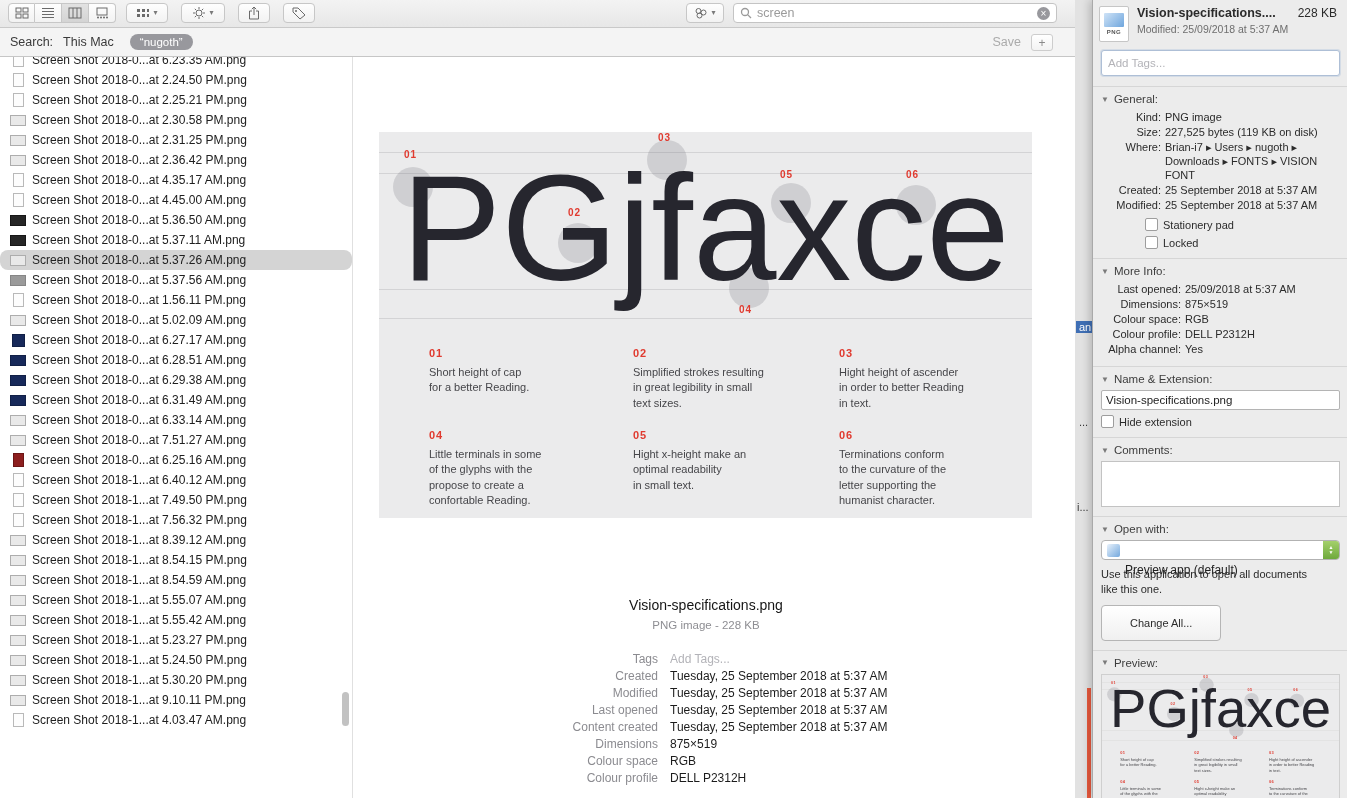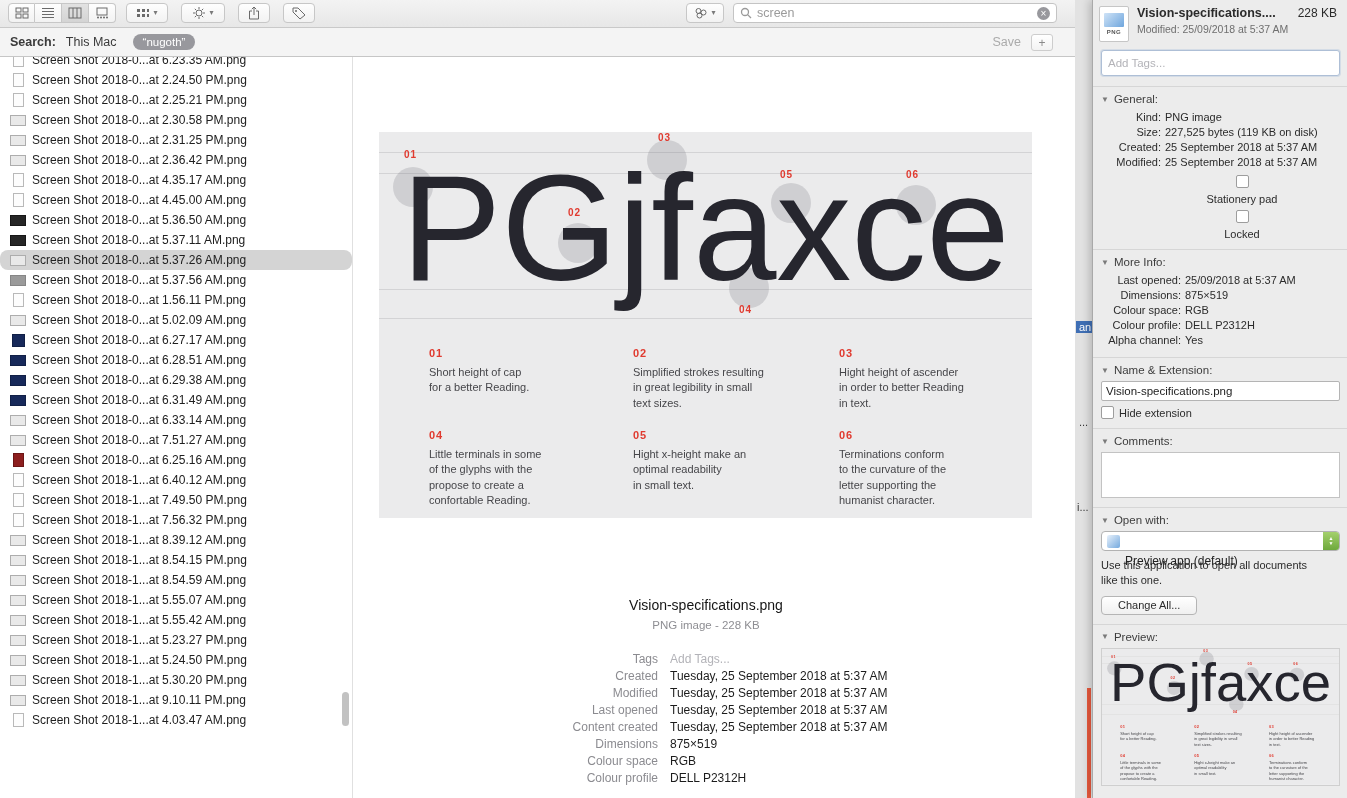--- a/index.html
+++ b/index.html
@@ -31,21 +31,21 @@
   .pos-tag{left:283px;width:32px;}
   .pos-tagsdd{left:686px;width:38px;}
   .tb-search{position:absolute;left:733px;top:3px;width:324px;height:20px;background:#fff;border:1px solid #c4c4c4;
     border-radius:4px;display:flex;align-items:center;padding:0 6px;gap:5px;box-sizing:border-box;}
   .tb-search input{flex:1;border:none;outline:none;font-size:12.5px;color:#9b9b9b;background:transparent;padding:0;}
   .clear-btn{width:13px;height:13px;border-radius:50%;background:#98989d;color:#fff;font-size:10px;line-height:13px;
     text-align:center;flex-shrink:0;}
 
   .scope-bar{position:relative;height:29px;background:#f4f4f4;border-bottom:1px solid #c6c6c6;
     display:flex;align-items:center;padding:0 22px 0 10px;font-size:12.5px;color:#3a3a3a;gap:10px;box-sizing:border-box;}
-  .s-label{font-weight:bold;}
+  .s-label{font-weight:normal;}
   .token{background:#98989d;color:#fff;border-radius:9px;padding:2px 10px;font-size:11.5px;margin-left:6px;}
   .spacer{flex:1;}
   .save-btn{color:#ababab;}
   .plus-btn{width:22px;height:17px;border:1px solid #cdcdcd;border-radius:3px;background:linear-gradient(#fff,#f3f3f3);
     color:#8a8a8a;font-size:12px;line-height:15px;text-align:center;}
 
   .content{position:absolute;top:57px;left:0;right:0;bottom:0;display:flex;}
 
   
   .file-list{width:352px;flex-shrink:0;border-right:1px solid #e0e0e0;overflow:hidden;position:relative;background:#fff;}
@@ -112,33 +112,33 @@
   .sect{border-top:1px solid #d6d6d6;padding:5px 8px 9px 8px;}
   .sect-h{display:flex;align-items:center;gap:5px;font-size:11.5px;color:#3d3d3d;margin:1px 0 5px 0;}
   .tri{font-size:8px;color:#7a7a7a;}
   .kv{display:flex;margin:1px 0;line-height:14px;}
   .kv .k{text-align:right;flex-shrink:0;}
   .kv .v{margin-left:4px;min-width:0;}
   .g-rows .k{width:60px;}
   .m-rows .k{width:80px;}
   .cb{display:flex;align-items:center;gap:5px;margin-top:5px;}
   .cb .box{width:11px;height:11px;background:#fff;border:1px solid #9d9d9d;border-radius:2px;flex-shrink:0;}
-  .cb.indent{margin-left:44px;flex-direction:column;}
+  .cb.indent{margin-left:44px;}
   .checks{margin-top:6px;}
   .ne-input{display:block;width:239px;box-sizing:border-box;height:20px;background:#fff;border:1px solid #b4b4b4;
     border-radius:2px;padding:0 4px;font-size:11.5px;color:#222;outline:none;}
   .comments-box{width:239px;height:46px;background:#fff;border:1px solid #c3c3c3;box-sizing:border-box;margin-top:2px;}
   .select{height:20px;width:239px;box-sizing:border-box;background:#fff;border:1px solid #b2b2b2;border-radius:4px;
     display:flex;align-items:center;padding-left:5px;gap:5px;}
   .app-ico{width:13px;height:13px;border-radius:2px;background:linear-gradient(135deg,#e8f1fb,#74a9de);flex-shrink:0;}
   .sel-label{flex:1;font-size:12px;color:#222;margin-top:40px;}
   .stepper{width:16px;height:18px;margin:0;background:linear-gradient(#a4d06c,#6ea93c);border-radius:0 3px 3px 0;
     display:flex;flex-direction:column;align-items:center;justify-content:center;color:#fff;font-size:5px;line-height:5px;flex-shrink:0;}
   .ow-note{margin-top:7px;line-height:1.35;width:225px;}
-  .btn{margin-top:8px;height:19px;padding:0 16px;background:linear-gradient(#fff,#f0f0f0);border:1px solid #b5b5b5;
+  .btn{margin-top:8px;height:36px;padding:0 28px;background:linear-gradient(#fff,#f0f0f0);border:1px solid #b5b5b5;
     border-radius:4px;font-size:11px;color:#2b2b2b;display:inline-flex;align-items:center;}
   .thumb{margin-top:4px;width:239px;height:138px;background:#fff;border:1px solid #cfcfcf;box-sizing:border-box;
     position:relative;overflow:hidden;}
   .spec-inner.mini{transform:scale(0.363,0.352);transform-origin:0 0;}
 
   svg{display:block;}
 </style>
 </head>
 <body>
 
@@ -583,20 +583,24 @@
     <div class="g-rows" id="general-rows">
         <div class="kv">
           <span class="k">Kind:</span>
           <span class="v">PNG image</span>
         </div>
         <div class="kv">
           <span class="k">Size:</span>
           <span class="v">227,525 bytes (119 KB on disk)</span>
         </div>
         <div class="kv">
+          <span class="k">Where:</span>
+          <span class="v">Brian-i7 ▸ Users ▸ nugoth ▸ Downloads ▸ FONTS ▸ VISION FONT</span>
+        </div>
+        <div class="kv">
           <span class="k">Created:</span>
           <span class="v">25 September 2018 at 5:37 AM</span>
         </div>
         <div class="kv">
           <span class="k">Modified:</span>
           <span class="v">25 September 2018 at 5:37 AM</span>
         </div>
       </div>
     <div class="checks" id="general-checks">
         <label class="cb indent">

